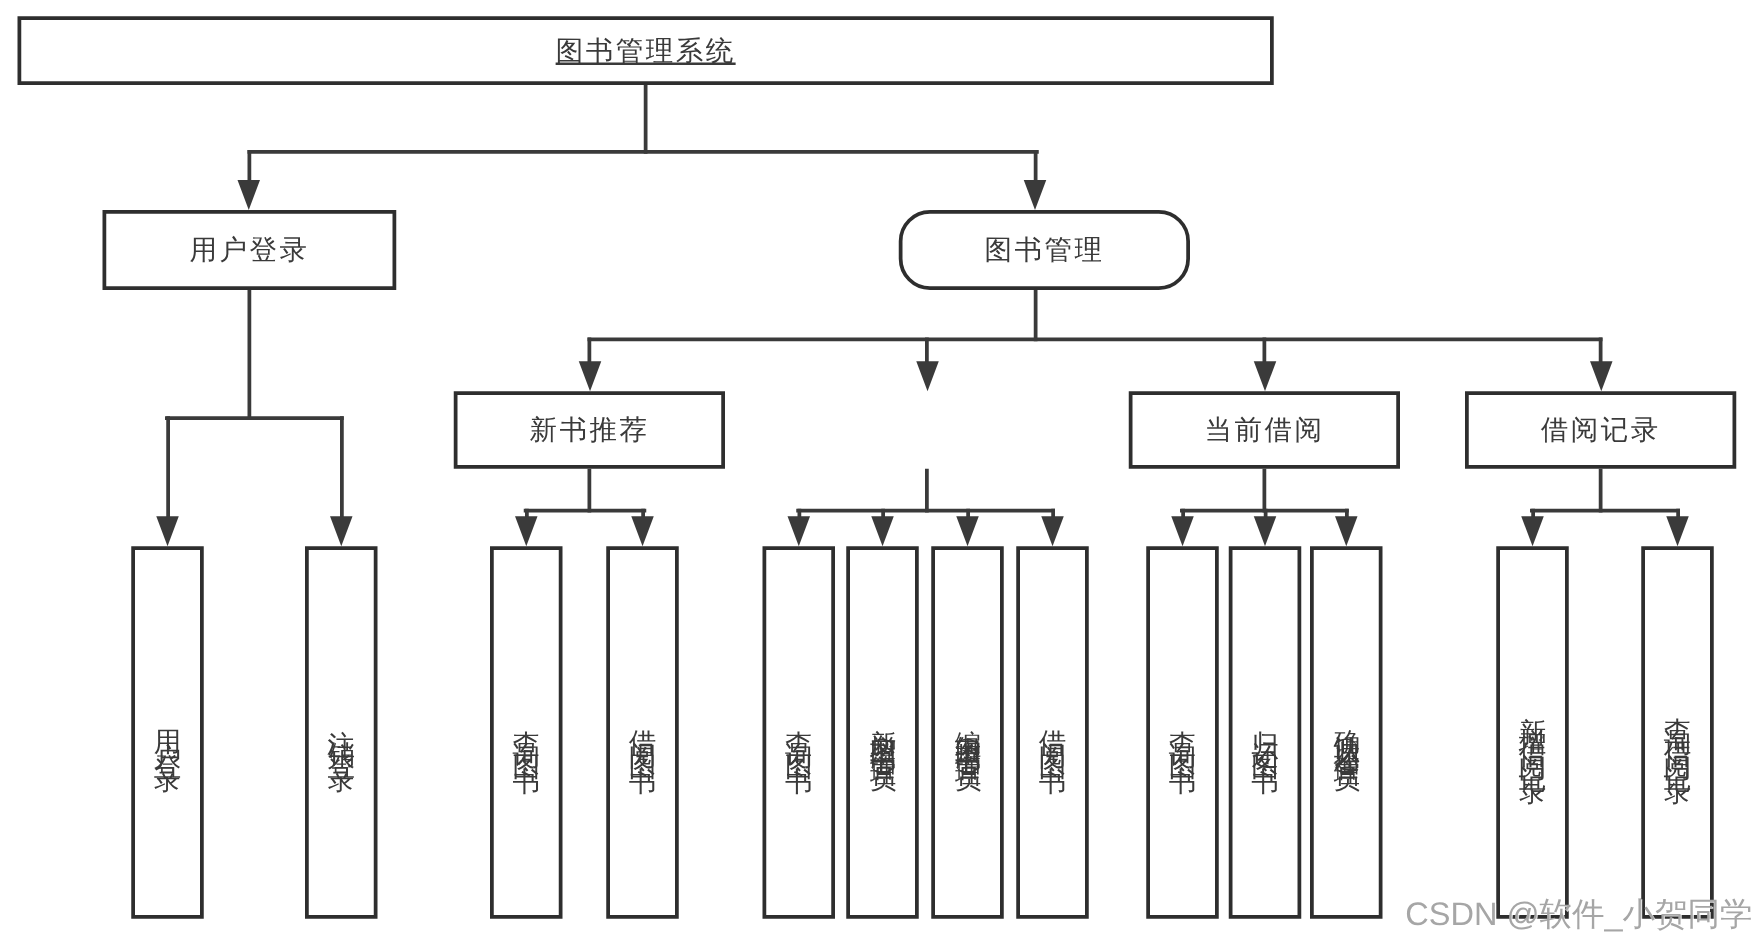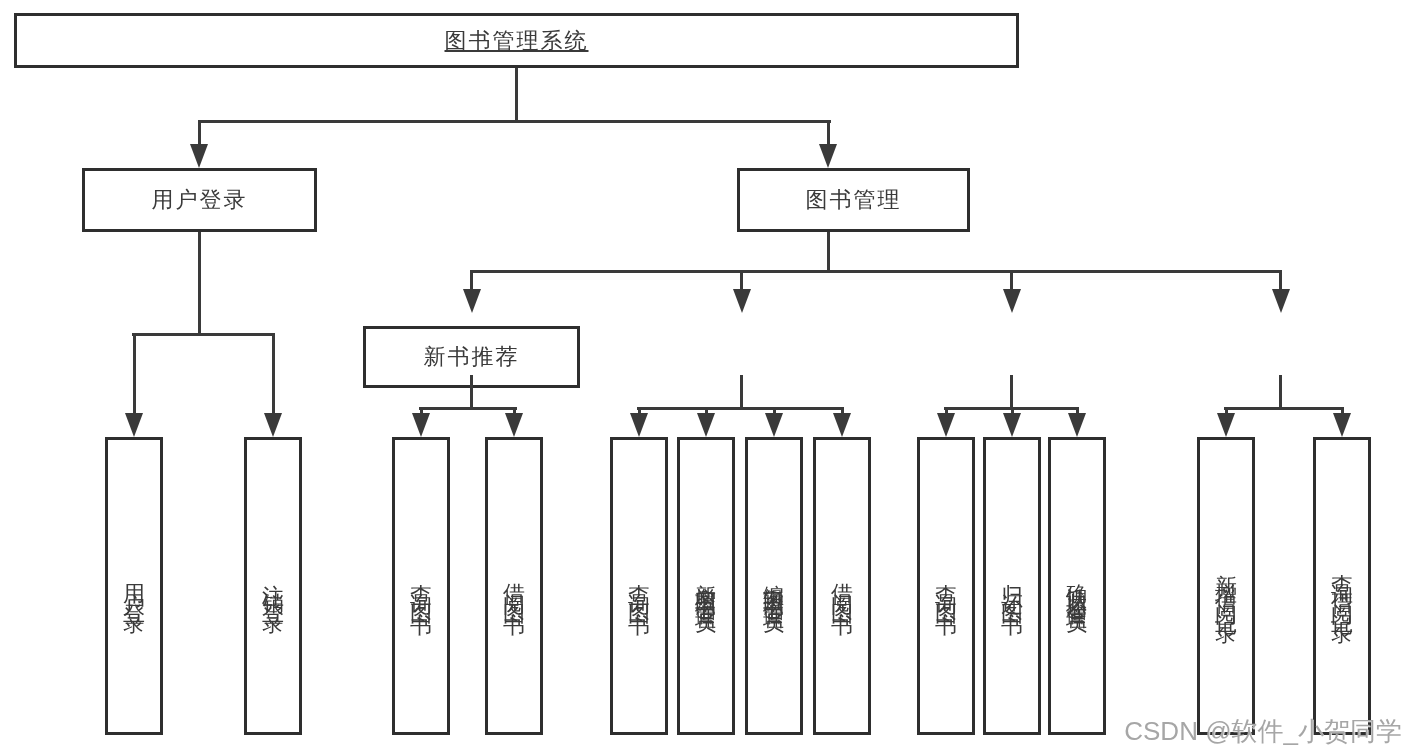--- a/index.html
+++ b/index.html
@@ -14,21 +14,21 @@
     color:var(--box_text);
   }
   .box{
     position:absolute; box-sizing:border-box;
     border:3px solid var(--box_border); background:#fff;
     display:flex; align-items:center; justify-content:center;
     font-size:22px; letter-spacing:2px; color:var(--box_text);
   }
   .root{left:14px; top:13px; width:1005px; height:55px;text-decoration:underline;}
   .l2{top:168px; height:64px;}
-  .l3{top:326px; width:217px; height:62px;}
+  .l3{top:313px; width:217px; height:62px;}
   .leaf{top:437px; width:58px; height:298px;}
   .vtext{
     writing-mode:vertical-rl; text-orientation:mixed;
     letter-spacing:0.45em; font-size:22px; line-height:1;
   }
   .vtext.tight{letter-spacing:0.2em; font-size:21px;}
   .vline{position:absolute; width:3px; background:var(--line);}
   .hline{position:absolute; height:3px; background:var(--line);}
   .arrow{
     position:absolute; width:0; height:0;
@@ -48,26 +48,32 @@
 
 <div class="canvas">
 
   <div class="box root">
     <span>图书管理系统</span>
   </div>
 
   <div class="box l2" style="left:82px; width:235px;">
     <span>用户登录</span>
   </div>
-  <div class="box l2" style="left:737px; width:233px;">
+  <div class="box l2" style="left:719px; width:233px;border-radius:25px;">
     <span>图书管理</span>
   </div>
 
   <div class="box l3" style="left:363px;">
     <span>新书推荐</span>
+  </div>
+  <div class="box l3" style="left:903px;">
+    <span>当前借阅</span>
+  </div>
+  <div class="box l3" style="left:1172px;">
+    <span>借阅记录</span>
   </div>
 
   <div class="box leaf" style="left:105px;">
     <span class="vtext">用户登录</span>
   </div>
   <div class="box leaf" style="left:244px;">
     <span class="vtext">注销登录</span>
   </div>
 
   <div class="box leaf" style="left:392px;">

